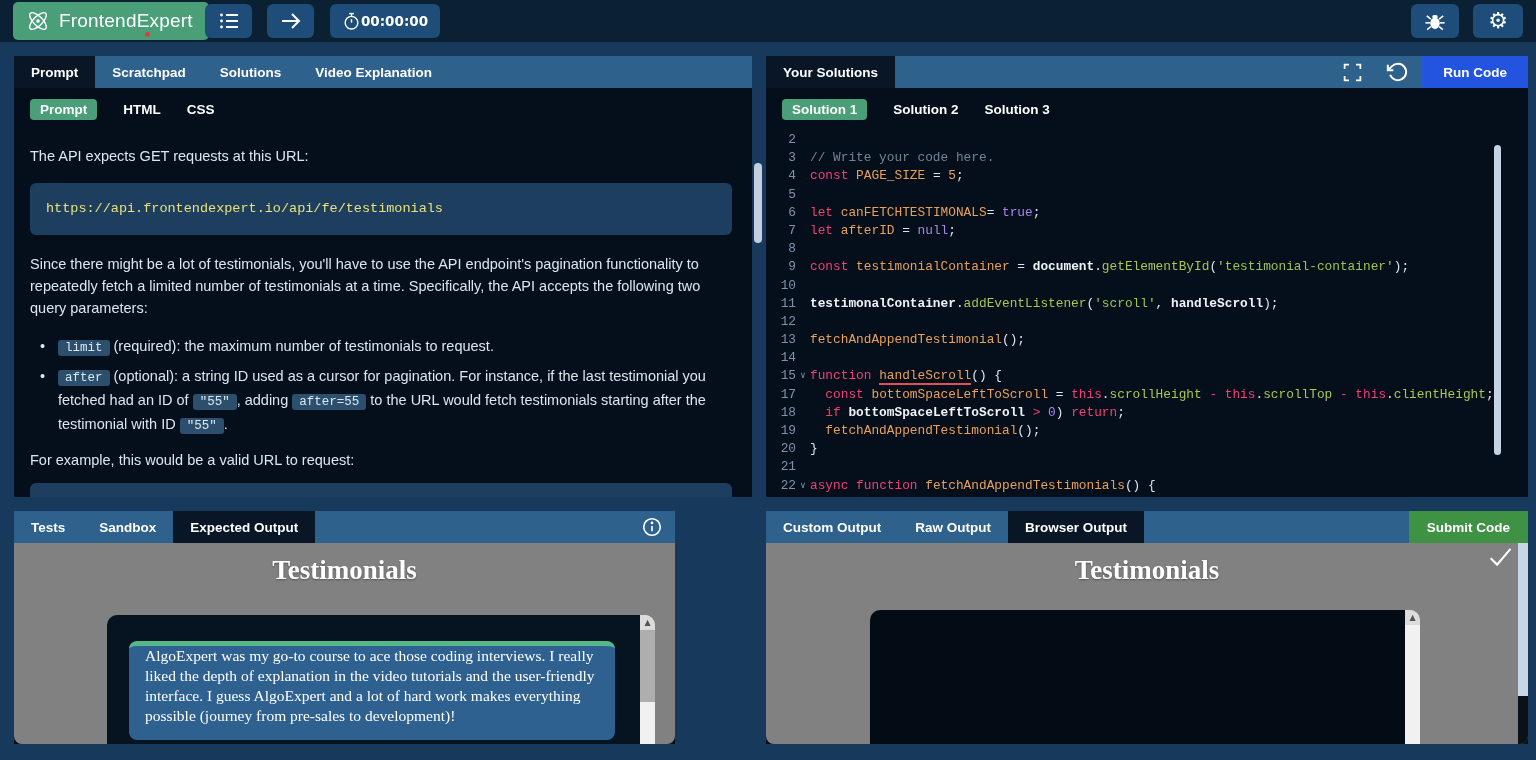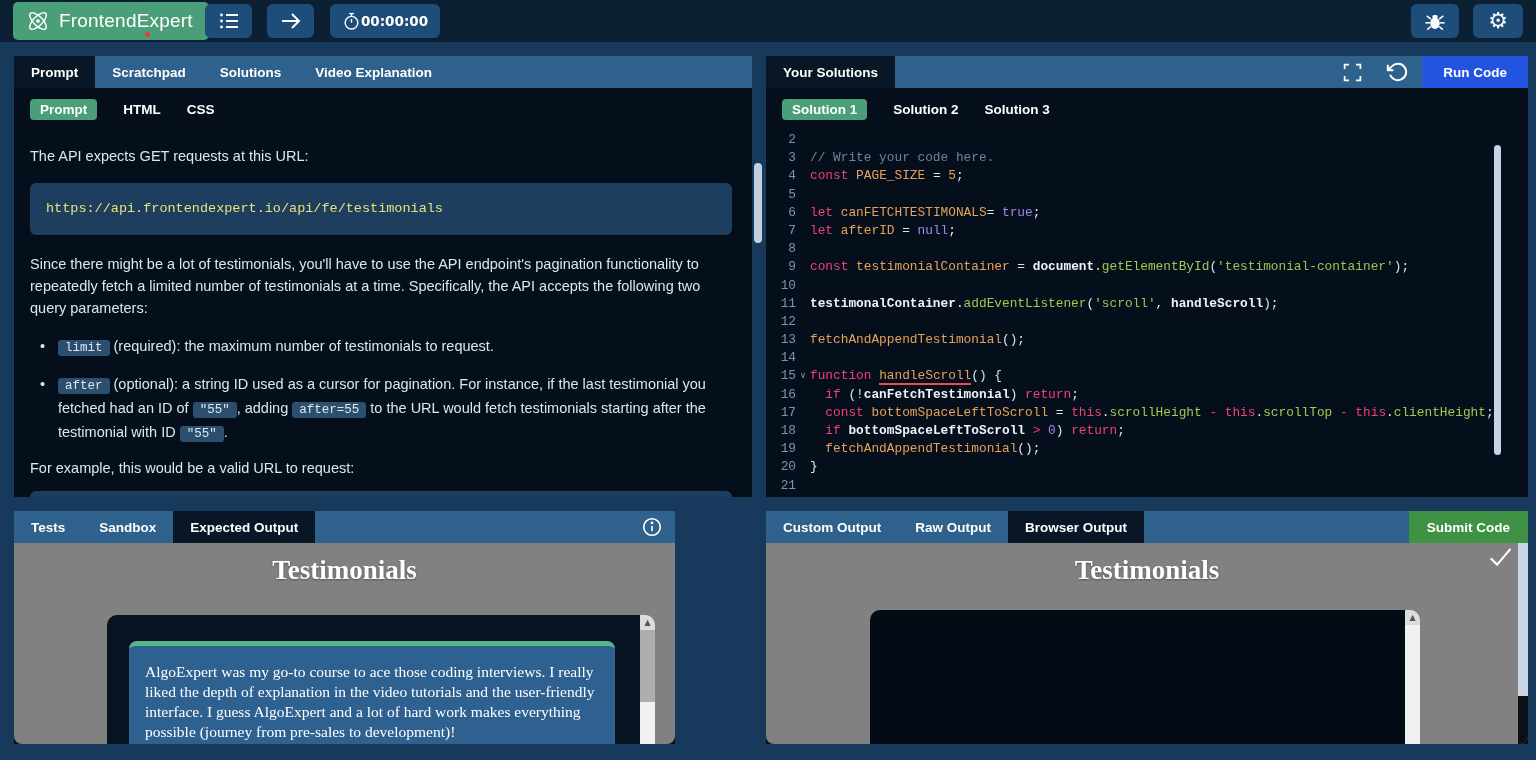--- a/index.html
+++ b/index.html
@@ -71,21 +71,21 @@
 
   
   .graypage { position:relative; height:201px; background:#818181; border-radius:0 0 8px 8px; overflow:hidden;
               font-family:"Liberation Serif","DejaVu Serif",serif; }
   .out-title { text-align:center; color:#fff; font-weight:bold; font-size:27px; padding-top:12px;
                text-shadow:0 1px 2px rgba(0,0,0,.35); }
   .t-container { position:absolute; background:#061320; border-radius:10px; overflow:hidden; }
   .t-container.bl { left:93px; width:548px; top:72px; height:140px; }
   .t-container.br { left:104px; width:550px; top:67px; height:145px; background:#030c14; }
   .t-card { margin:26px 40px 0 22px; background:#2e6190; border-top:5px solid #57b78b; border-radius:8px;
-            padding:16px 16px 14px; color:#fff; font-size:15.5px; line-height:20px; }
+            padding:0 16px 14px; color:#fff; font-size:15.5px; line-height:20px; }
   .t-scroll { position:absolute; right:0; top:0; bottom:0; width:15px; background:#f1f1f1; }
   .t-scroll .arr { height:15px; background:#dcdcdc; color:#555; font-size:8px; text-align:center; line-height:15px;
                    font-family:"DejaVu Sans",sans-serif; }
   .t-scroll .thumb { background:#aeaeae; width:100%; }
   .page-scroll { position:absolute; right:0; top:0; bottom:0; width:10px; background:#0c1118; }
   .page-scroll .thumb { width:100%; height:153px; background:#c9d6e6; }
   .check-icon { position:absolute; right:14px; top:2px; }
   .info-wrap { display:flex; align-items:center; padding-right:12px; }
 
   
@@ -185,21 +185,21 @@
   <div class="subtabs">
     <span class="pill active">Prompt</span>
     <span class="pill">HTML</span>
     <span class="pill">CSS</span>
   </div>
   <div class="prose">
     <p>The API expects GET requests at this URL:</p>
     <div class="codeblock">https://api.frontendexpert.io/api/fe/testimonials</div>
     <p>Since there might be a lot of testimonials, you'll have to use the API endpoint's pagination functionality to repeatedly fetch a limited number of testimonials at a time. Specifically, the API accepts the following two query parameters:</p>
     <ul class="bullets">
-      <li style="margin-bottom:14px;"><span class="sg-chip">limit</span><span class=""> (required): the maximum number of testimonials to request.</span></li>
+      <li style="margin-bottom:6px;"><span class="sg-chip">limit</span><span class=""> (required): the maximum number of testimonials to request.</span></li>
       <li style="margin-bottom:12px;"><span class="sg-chip">after</span><span class=""> (optional): a string ID used as a cursor for pagination. For instance, if the last testimonial you fetched had an ID of </span><span class="sg-chip">"55"</span><span class="">, adding </span><span class="sg-chip">after=55</span><span class=""> to the URL would fetch testimonials starting after the testimonial with ID </span><span class="sg-chip">"55"</span><span class="">.</span></li>
     </ul>
     <p style="margin-bottom:12px;">For example, this would be a valid URL to request:</p>
     <div class="codeblock" style="margin-bottom:16px;">https://api.frontendexpert.io/api/fe/testimonials?limit=2&amp;after=55</div>
 
   </div>
 </div>
 
 <div class="gap-thumb" style="left:754px; top:163px; width:8px; height:80px;"></div>
 
@@ -242,21 +242,20 @@
       <div class="code-row"><span class="gutter">6</span><span class="fold"></span><span class="code-text"><span class="sg-kw">let</span><span class="sg-pl"> </span><span class="sg-var">canFETCHTESTIMONALS</span><span class="sg-pl">= </span><span class="sg-lit">true</span><span class="sg-pl">;</span></span></div>
       <div class="code-row"><span class="gutter">7</span><span class="fold"></span><span class="code-text"><span class="sg-kw">let</span><span class="sg-pl"> </span><span class="sg-var">afterID</span><span class="sg-pl"> = </span><span class="sg-lit">null</span><span class="sg-pl">;</span></span></div>
       <div class="code-row"><span class="gutter">8</span><span class="fold"></span><span class="code-text"></span></div>
       <div class="code-row"><span class="gutter">9</span><span class="fold"></span><span class="code-text"><span class="sg-kw">const</span><span class="sg-pl"> </span><span class="sg-var">testimonialContainer</span><span class="sg-pl"> = </span><span class="sg-id">document</span><span class="sg-pl">.</span><span class="sg-fn">getElementById</span><span class="sg-pl">(</span><span class="sg-str">'testimonial-container'</span><span class="sg-pl">);</span></span></div>
       <div class="code-row"><span class="gutter">10</span><span class="fold"></span><span class="code-text"></span></div>
       <div class="code-row"><span class="gutter">11</span><span class="fold"></span><span class="code-text"><span class="sg-id">testimonalContainer</span><span class="sg-pl">.</span><span class="sg-fn">addEventListener</span><span class="sg-pl">(</span><span class="sg-str">'scroll'</span><span class="sg-pl">, </span><span class="sg-id">handleScroll</span><span class="sg-pl">);</span></span></div>
       <div class="code-row"><span class="gutter">12</span><span class="fold"></span><span class="code-text"></span></div>
       <div class="code-row"><span class="gutter">13</span><span class="fold"></span><span class="code-text"><span class="sg-var">fetchAndAppendTestimonial</span><span class="sg-pl">();</span></span></div>
       <div class="code-row"><span class="gutter">14</span><span class="fold"></span><span class="code-text"></span></div>
       <div class="code-row"><span class="gutter">15</span><span class="fold">∨</span><span class="code-text"><span class="sg-kw">function</span><span class="sg-pl"> </span><span class="sg-err">handleScroll</span><span class="sg-pl">() {</span></span></div>
-      <div class="code-row"><span class="gutter">16</span><span class="fold"></span><span class="code-text"><span class="sg-pl">  </span><span class="sg-kw">if</span><span class="sg-pl"> (!</span><span class="sg-id">canFetchTestimonial</span><span class="sg-pl">) </span><span class="sg-kw">return</span><span class="sg-pl">;</span></span></div>
       <div class="code-row"><span class="gutter">17</span><span class="fold"></span><span class="code-text"><span class="sg-pl">  </span><span class="sg-kw">const</span><span class="sg-pl"> </span><span class="sg-var">bottomSpaceLeftToScroll</span><span class="sg-pl"> = </span><span class="sg-kw">this</span><span class="sg-pl">.</span><span class="sg-fn">scrollHeight</span><span class="sg-pl"> </span><span class="sg-kw">-</span><span class="sg-pl"> </span><span class="sg-kw">this</span><span class="sg-pl">.</span><span class="sg-fn">scrollTop</span><span class="sg-pl"> </span><span class="sg-kw">-</span><span class="sg-pl"> </span><span class="sg-kw">this</span><span class="sg-pl">.</span><span class="sg-fn">clientHeight</span><span class="sg-pl">;</span></span></div>
       <div class="code-row"><span class="gutter">18</span><span class="fold"></span><span class="code-text"><span class="sg-pl">  </span><span class="sg-kw">if</span><span class="sg-pl"> </span><span class="sg-id">bottomSpaceLeftToScroll</span><span class="sg-pl"> </span><span class="sg-kw">&gt;</span><span class="sg-pl"> </span><span class="sg-lit">0</span><span class="sg-pl">) </span><span class="sg-kw">return</span><span class="sg-pl">;</span></span></div>
       <div class="code-row"><span class="gutter">19</span><span class="fold"></span><span class="code-text"><span class="sg-pl">  </span><span class="sg-var">fetchAndAppendTestimonial</span><span class="sg-pl">();</span></span></div>
       <div class="code-row"><span class="gutter">20</span><span class="fold"></span><span class="code-text"><span class="sg-pl">}</span></span></div>
       <div class="code-row"><span class="gutter">21</span><span class="fold"></span><span class="code-text"></span></div>
       <div class="code-row"><span class="gutter">22</span><span class="fold">∨</span><span class="code-text"><span class="sg-kw">async</span><span class="sg-pl"> </span><span class="sg-kw">function</span><span class="sg-pl"> </span><span class="sg-var">fetchAndAppendTestimonials</span><span class="sg-pl">() {</span></span></div>
     </div>
   <div class="ed-scrollthumb" style="right:27px; top:89px; height:310px;"></div>
 </div>
 

